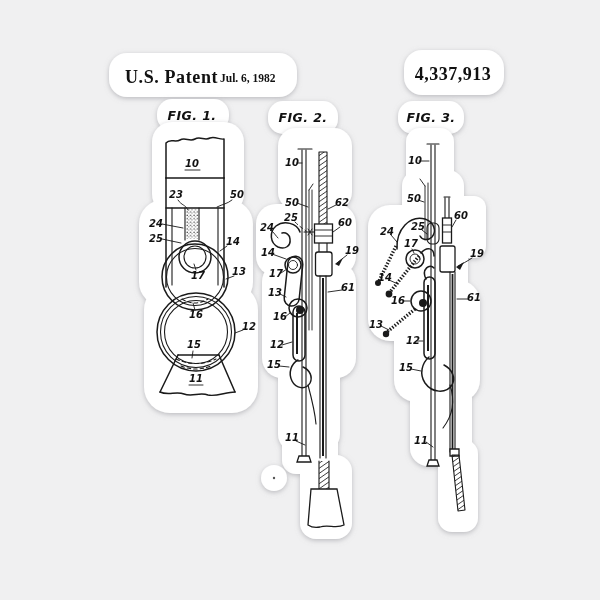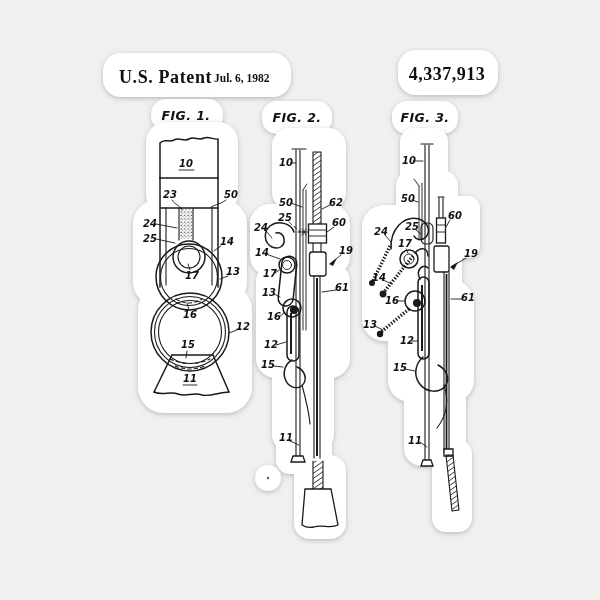--- a/index.html
+++ b/index.html
@@ -1,18 +1,18 @@
 <!DOCTYPE html>
 <html><head>
 <meta charset="utf-8">
 <style>
   html,body{margin:0;padding:0;}
   body{width:600px;height:600px;overflow:hidden;background:#f0f0f1;
        font-family:"Liberation Sans", sans-serif;}
-  .stage{position:relative;width:588px;height:600px;}
+  .stage{position:relative;width:588px;height:600px;margin-left:6px;}
   svg{display:block;}
   .blob{fill:#ffffff;}
   .ln{fill:none;stroke:#1a1a1a;stroke-width:1.5;stroke-linecap:round;stroke-linejoin:round;}
   .md{fill:none;stroke:#1a1a1a;stroke-width:1.1;stroke-linecap:round;}
   .thin{fill:none;stroke:#1a1a1a;stroke-width:0.9;stroke-linecap:round;}
   .ldr{fill:none;stroke:#1a1a1a;stroke-width:0.9;stroke-linecap:round;}
   .dash{fill:none;stroke:#1a1a1a;stroke-width:1.1;stroke-dasharray:3.5 3;stroke-linecap:round;}
   .core{fill:none;stroke:#1a1a1a;stroke-width:2;}
   .clipbar{fill:none;stroke:#1a1a1a;stroke-width:3.4;stroke-dasharray:1.4 1.7;}
   .fillink{fill:#1a1a1a;stroke:none;}

